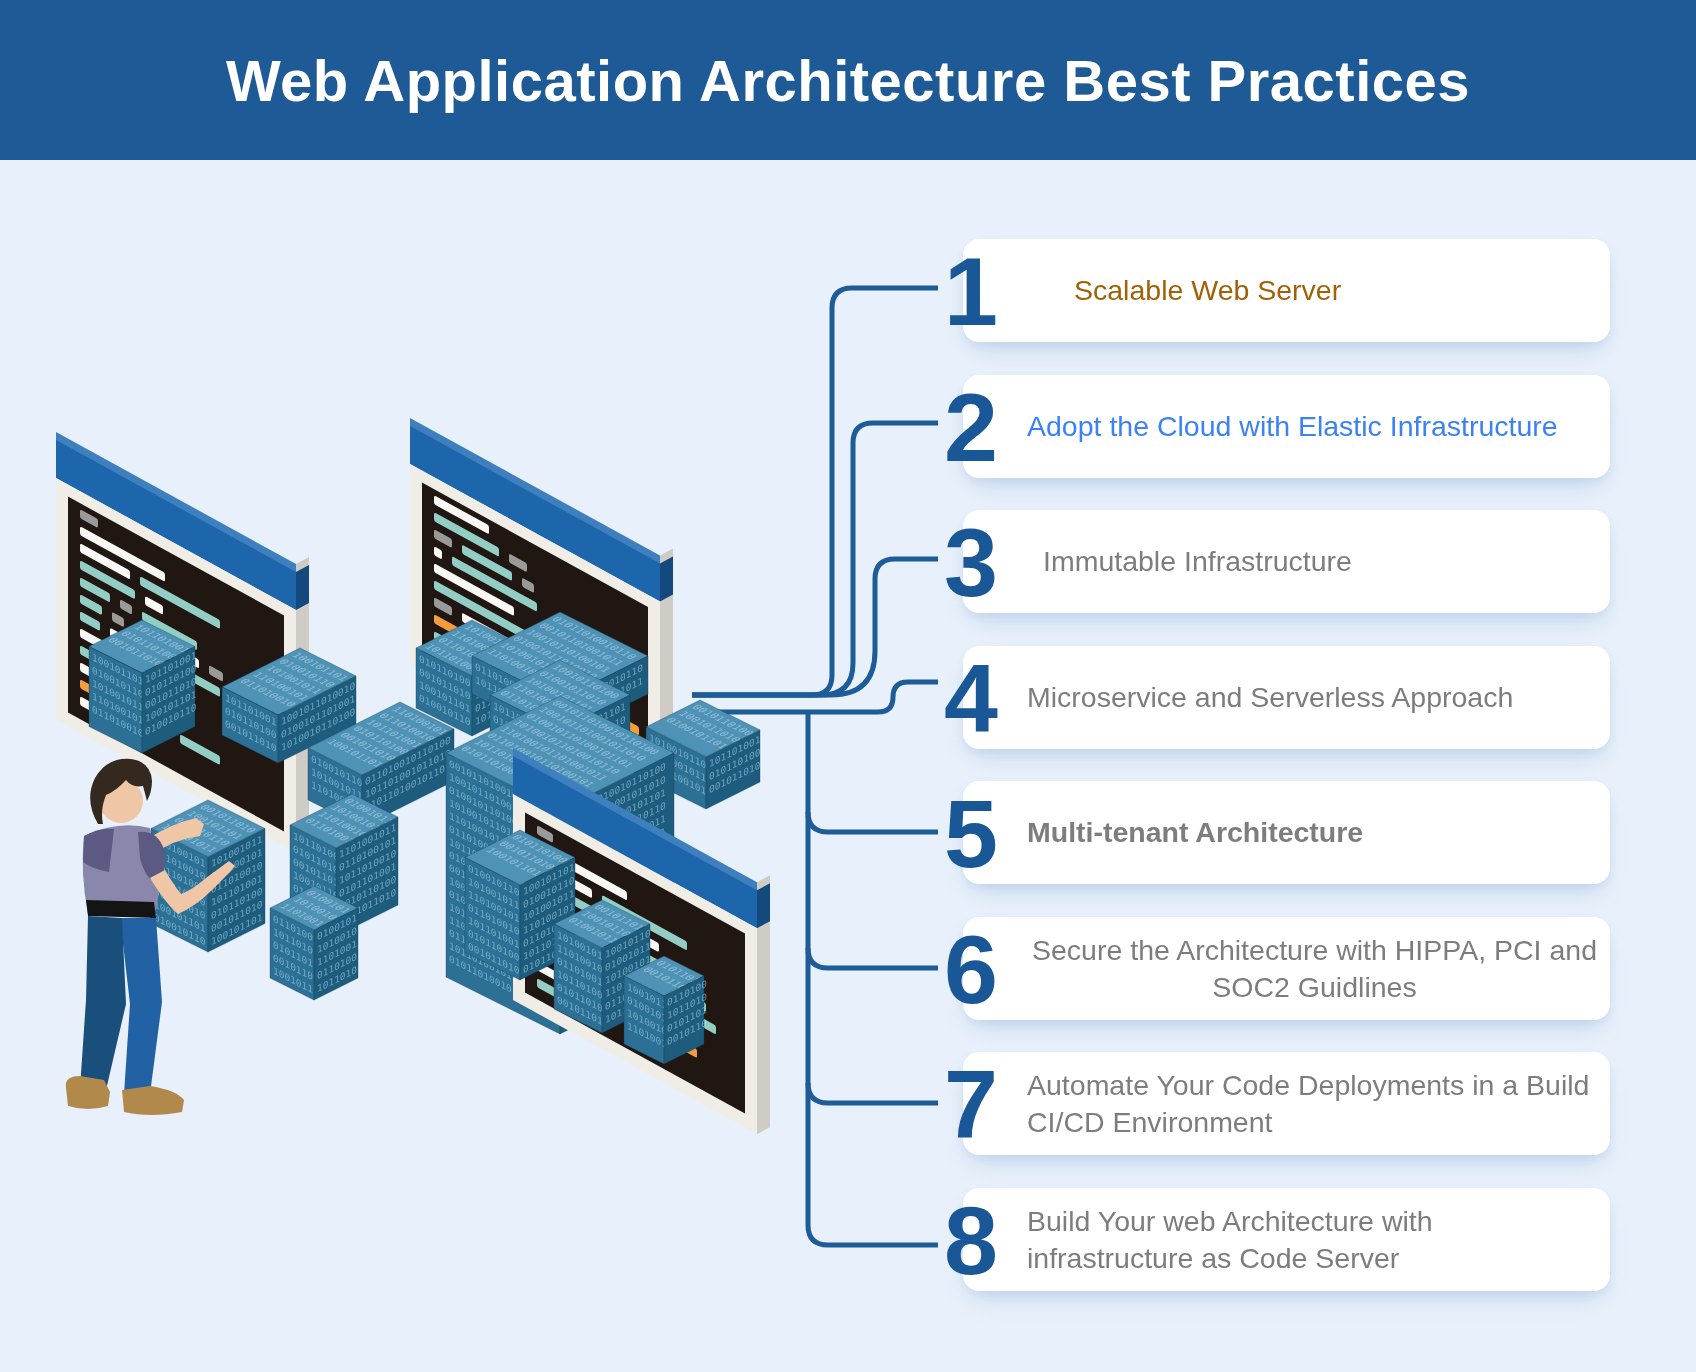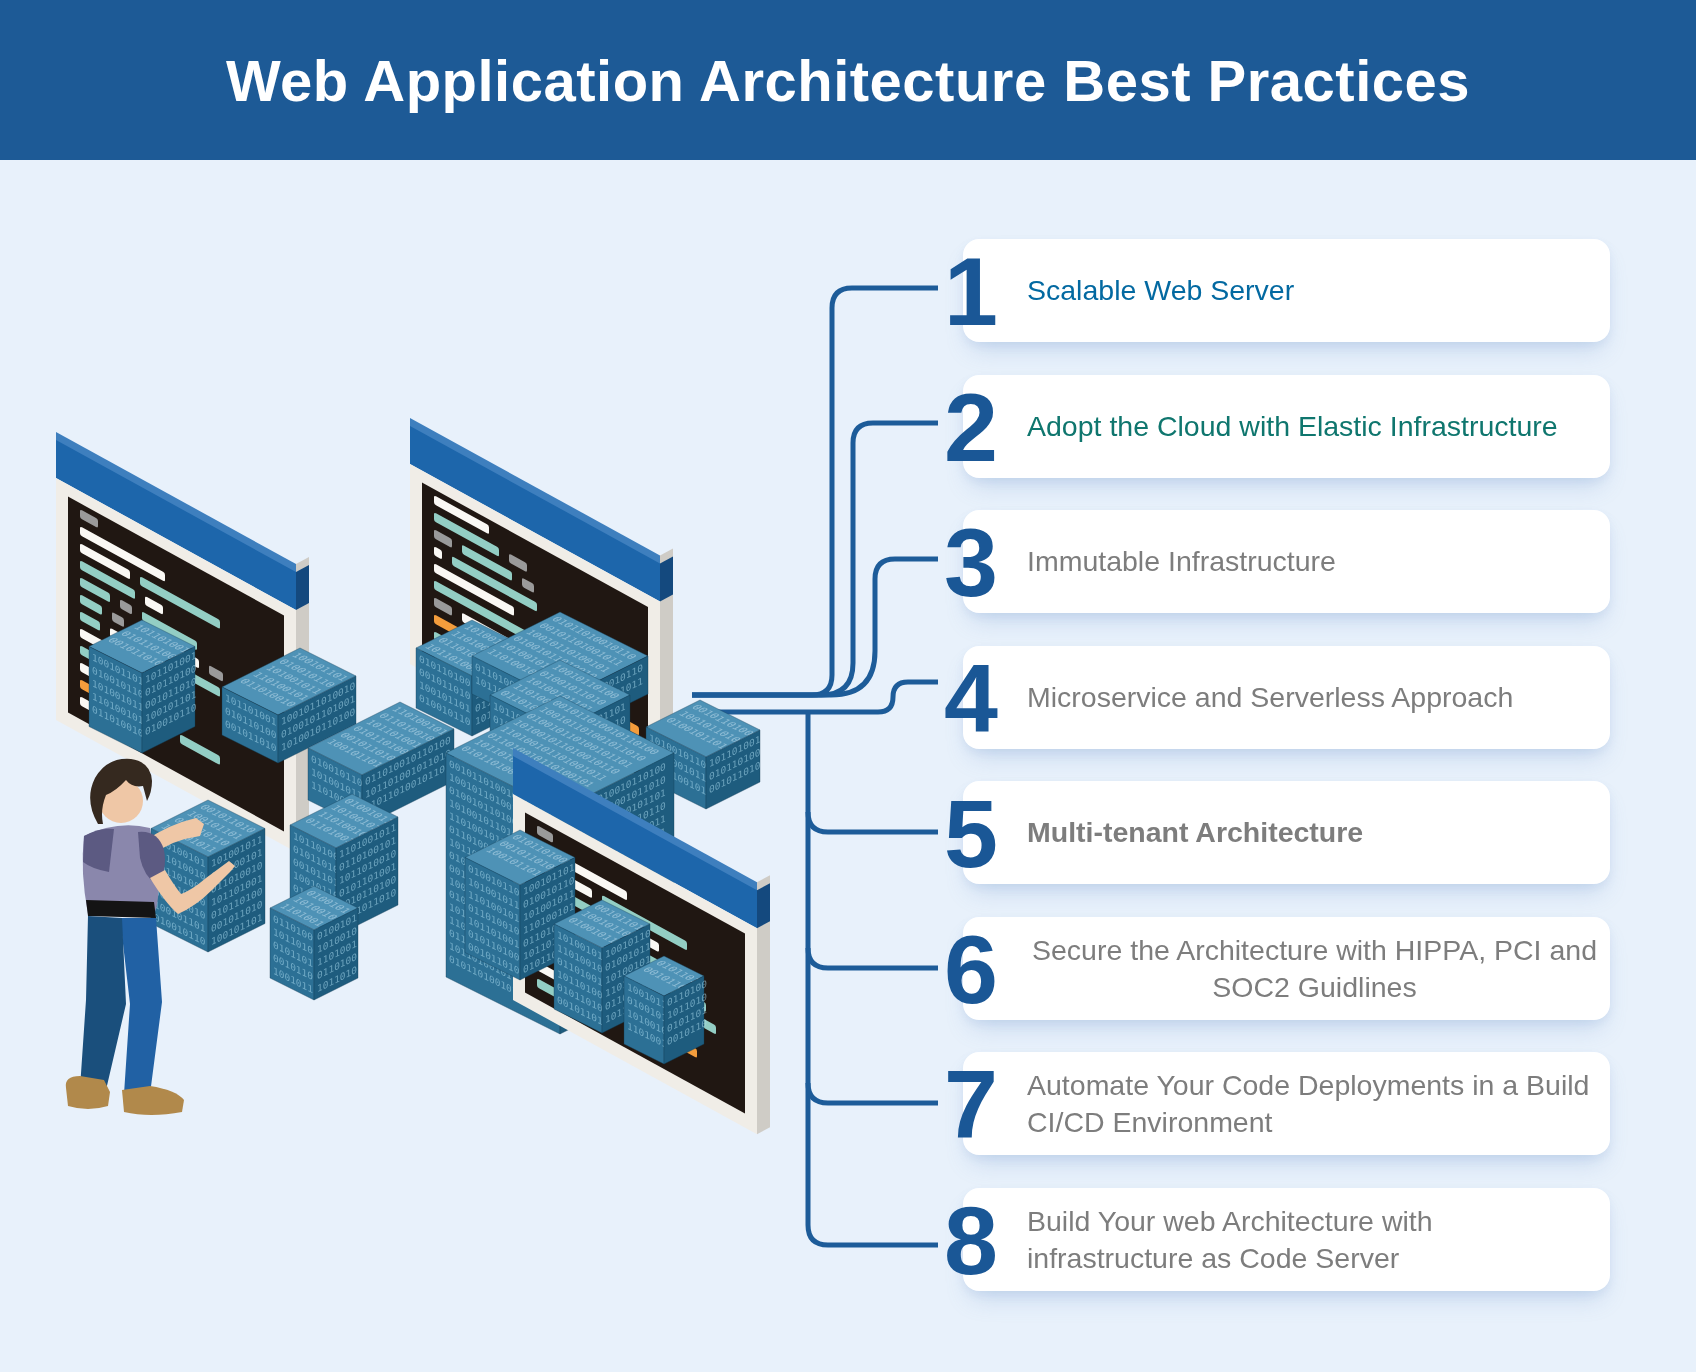--- a/index.html
+++ b/index.html
@@ -518,29 +518,29 @@
         <path d="M66 1088 Q64 1076 80 1076 L104 1080 L110 1092 L108 1106 Q88 1112 68 1106 Z" fill="#B1894B"></path>
         <path d="M122 1090 L150 1086 Q176 1090 184 1100 L182 1112 Q150 1118 124 1112 Z" fill="#B1894B"></path>
       </g>
     </svg>
   <div class="header" style="background: rgb(29, 90, 150);">
     <h1>Web Application Architecture Best Practices</h1>
   </div>
   <div id="cards">
       <div class="card" style="top: 239px; background: rgb(255, 255, 255);">
         <div class="num" style="color: rgb(26, 87, 150);">1</div>
-        <div class="label" style="color: #0369a1;">Scalable Web Server</div>
+        <div class="label" style="color: #a16207; margin-left: 47px;">Scalable Web Server</div>
       </div>
       <div class="card" style="top: 375px; background: rgb(255, 255, 255);">
         <div class="num" style="color: rgb(26, 87, 150);">2</div>
-        <div class="label" style="color: #0f766e;">Adopt the Cloud with Elastic Infrastructure</div>
+        <div class="label" style="color: #3b82f6;">Adopt the Cloud with Elastic Infrastructure</div>
       </div>
       <div class="card" style="top: 510px; background: rgb(255, 255, 255);">
         <div class="num" style="color: rgb(26, 87, 150);">3</div>
-        <div class="label" style="color: rgb(125, 125, 125);">Immutable Infrastructure</div>
+        <div class="label" style="color: rgb(125, 125, 125); margin-left: 16px;">Immutable Infrastructure</div>
       </div>
       <div class="card" style="top: 646px; background: rgb(255, 255, 255);">
         <div class="num" style="color: rgb(26, 87, 150);">4</div>
         <div class="label" style="color: rgb(125, 125, 125); text-align: center;">Microservice and Serverless Approach</div>
       </div>
       <div class="card" style="top: 781px; background: rgb(255, 255, 255);">
         <div class="num" style="color: rgb(26, 87, 150);">5</div>
         <div class="label" style="color: rgb(125, 125, 125); font-weight: bold;">Multi-tenant Architecture</div>
       </div>
       <div class="card" style="top: 917px; background: rgb(255, 255, 255);">

